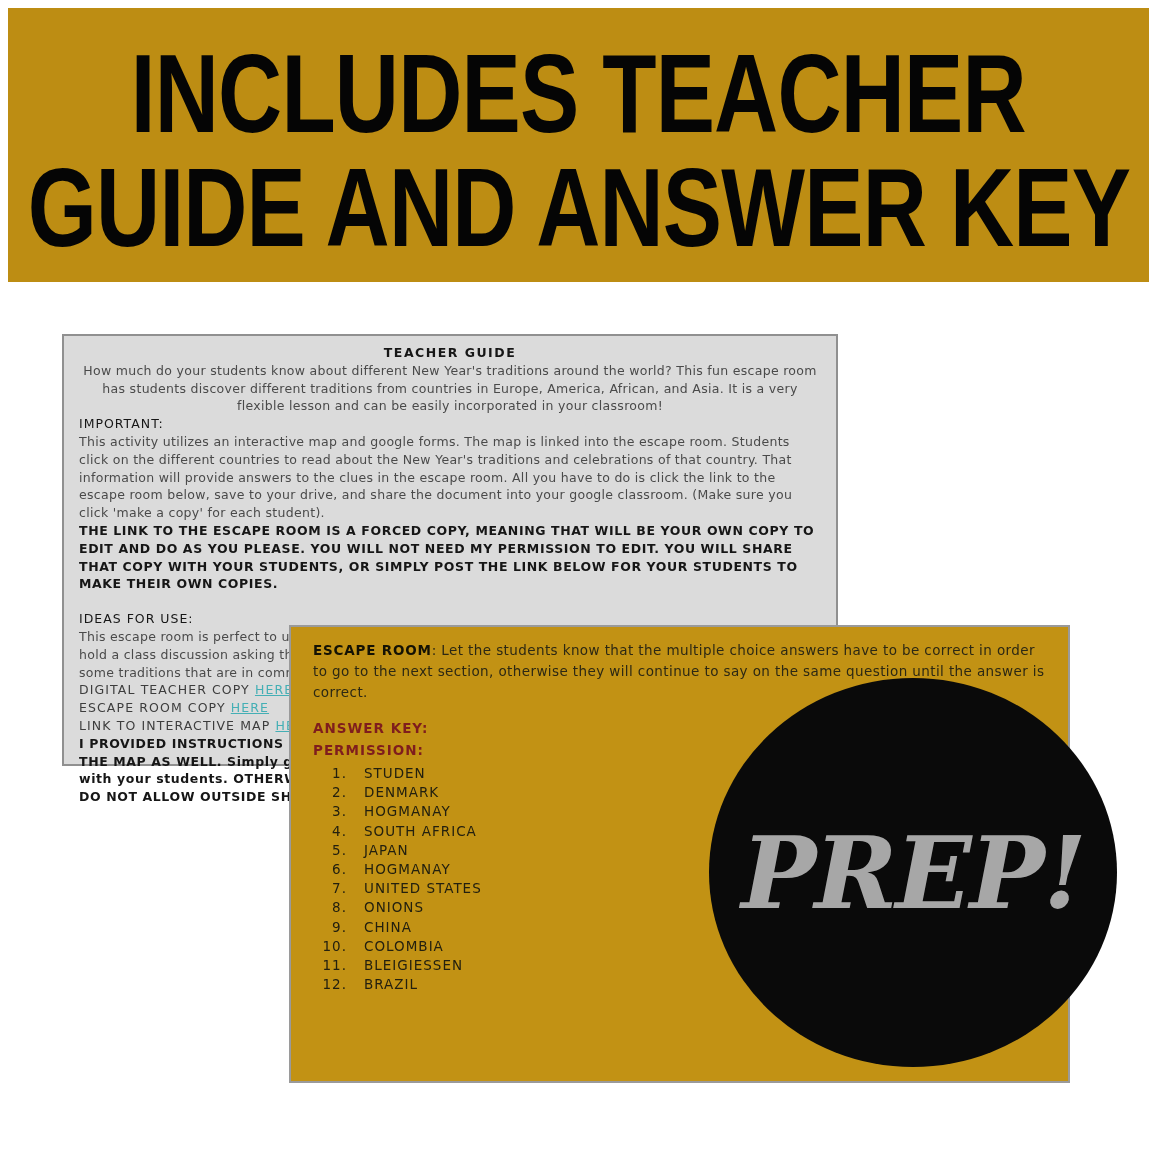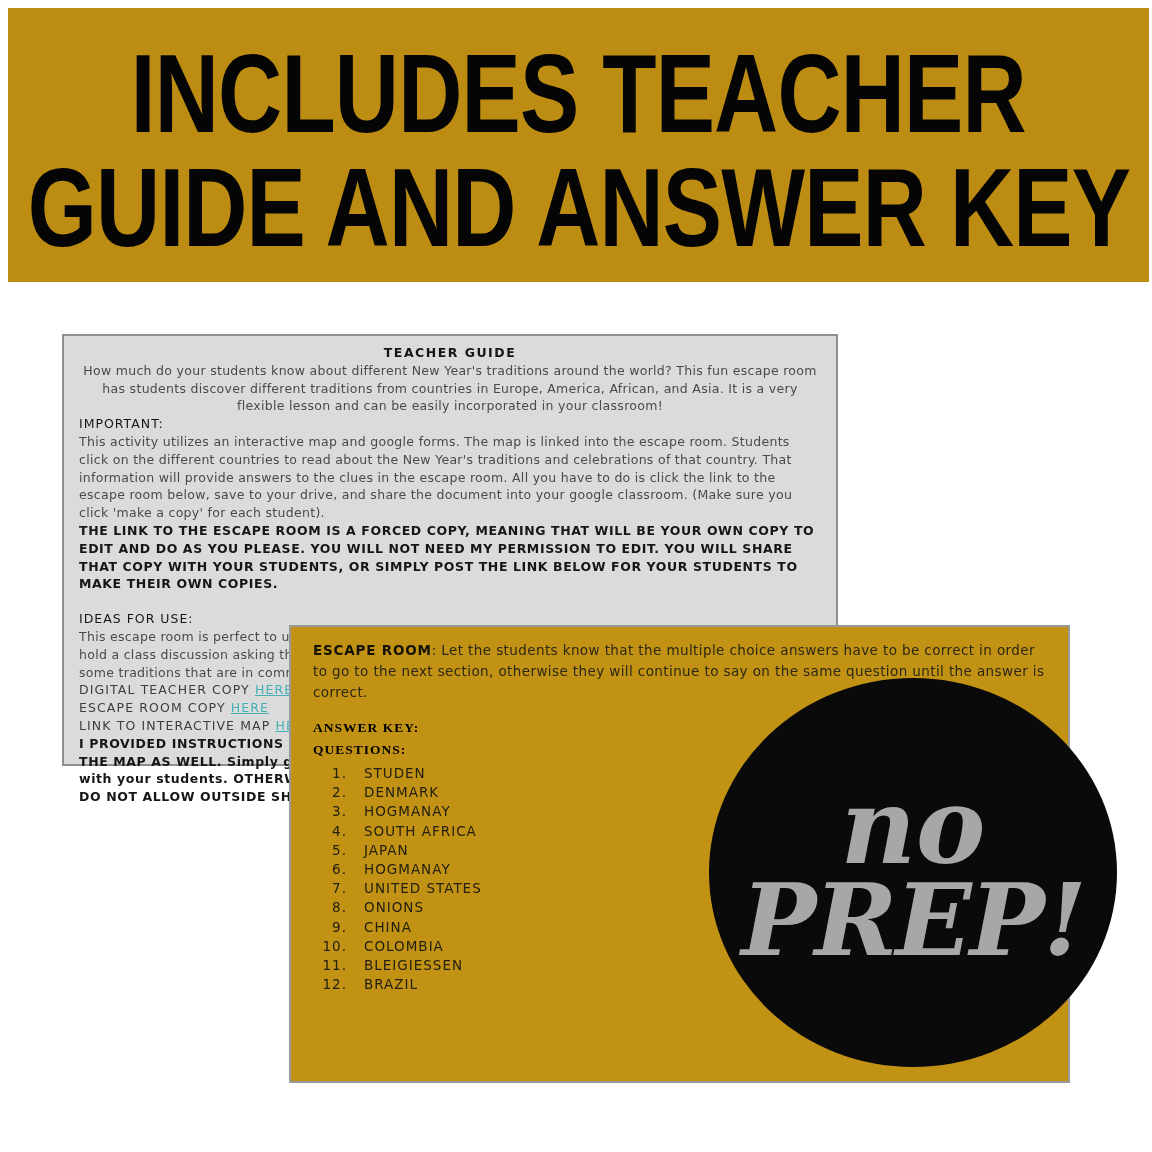--- a/index.html
+++ b/index.html
@@ -108,24 +108,23 @@
     z-index:2;
     color:#23200f;
     font-size:13.5px;
     line-height:21px;
     letter-spacing:.4px;
   }
   .ak-intro{color:#2c2814;}
   .ak-strong{font-weight:700;color:#141204;letter-spacing:.8px;}
   .ak-label{
     font-weight:700;
-    color:#000000;
+    color:#7f1d1d;
     letter-spacing:1px;
     line-height:22px;
-    font-family:Liberation Serif, serif;
   }
   .ak-label.first{margin-top:14px;}
   .answer-list{
     list-style:none;
     margin-top:3px;
   }
   .answer-list li{
     display:flex;
     line-height:19.2px;
     font-size:13.5px;
@@ -187,21 +186,21 @@
         <div class="tg-trunc">I PROVIDED INSTRUCTIONS ON HOW THEY C</div>
         <div class="tg-trunc">THE MAP AS WELL. Simply go to the 3 dot</div>
         <div class="tg-trunc">with your students. OTHERWISE IF STUDEN</div>
         <div class="tg-trunc">DO NOT ALLOW OUTSIDE SHARE OPTIONS</div>
       </div>
   </div>
 
   <div class="answer-card">
     <p class="ak-intro"><span class="ak-strong">ESCAPE ROOM</span><span>: Let the students know that the multiple choice answers have to be correct in order to go to the next section, otherwise they will continue to say on the same question until the answer is correct.</span></p>
     <div class="ak-label first">ANSWER KEY:</div>
-    <div class="ak-label">QUESTIONS:</div>
+    <div class="ak-label">PERMISSION:</div>
     <ol class="answer-list" id="answer-list">
         <li>
           <span class="ans-num">1.</span>
           <span class="ans-label">STUDEN</span>
         </li>
         <li>
           <span class="ans-num">2.</span>
           <span class="ans-label">DENMARK</span>
         </li>
         <li>
@@ -241,17 +240,16 @@
           <span class="ans-label">BLEIGIESSEN</span>
         </li>
         <li>
           <span class="ans-num">12.</span>
           <span class="ans-label">BRAZIL</span>
         </li>
       </ol>
   </div>
 
   <div class="badge">
-    <div class="badge-line1">no</div>
     <div class="badge-line2">PREP!</div>
   </div>
 
 </div>
 
 </body></html>

